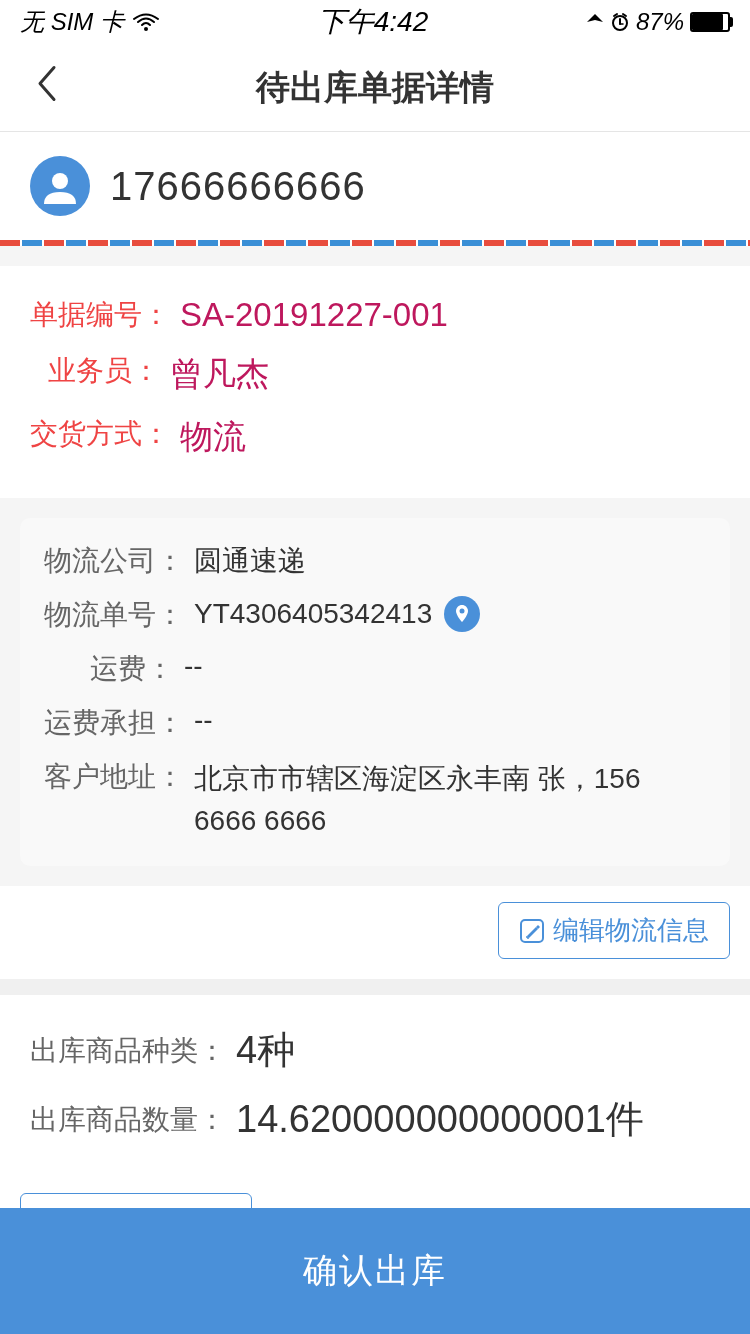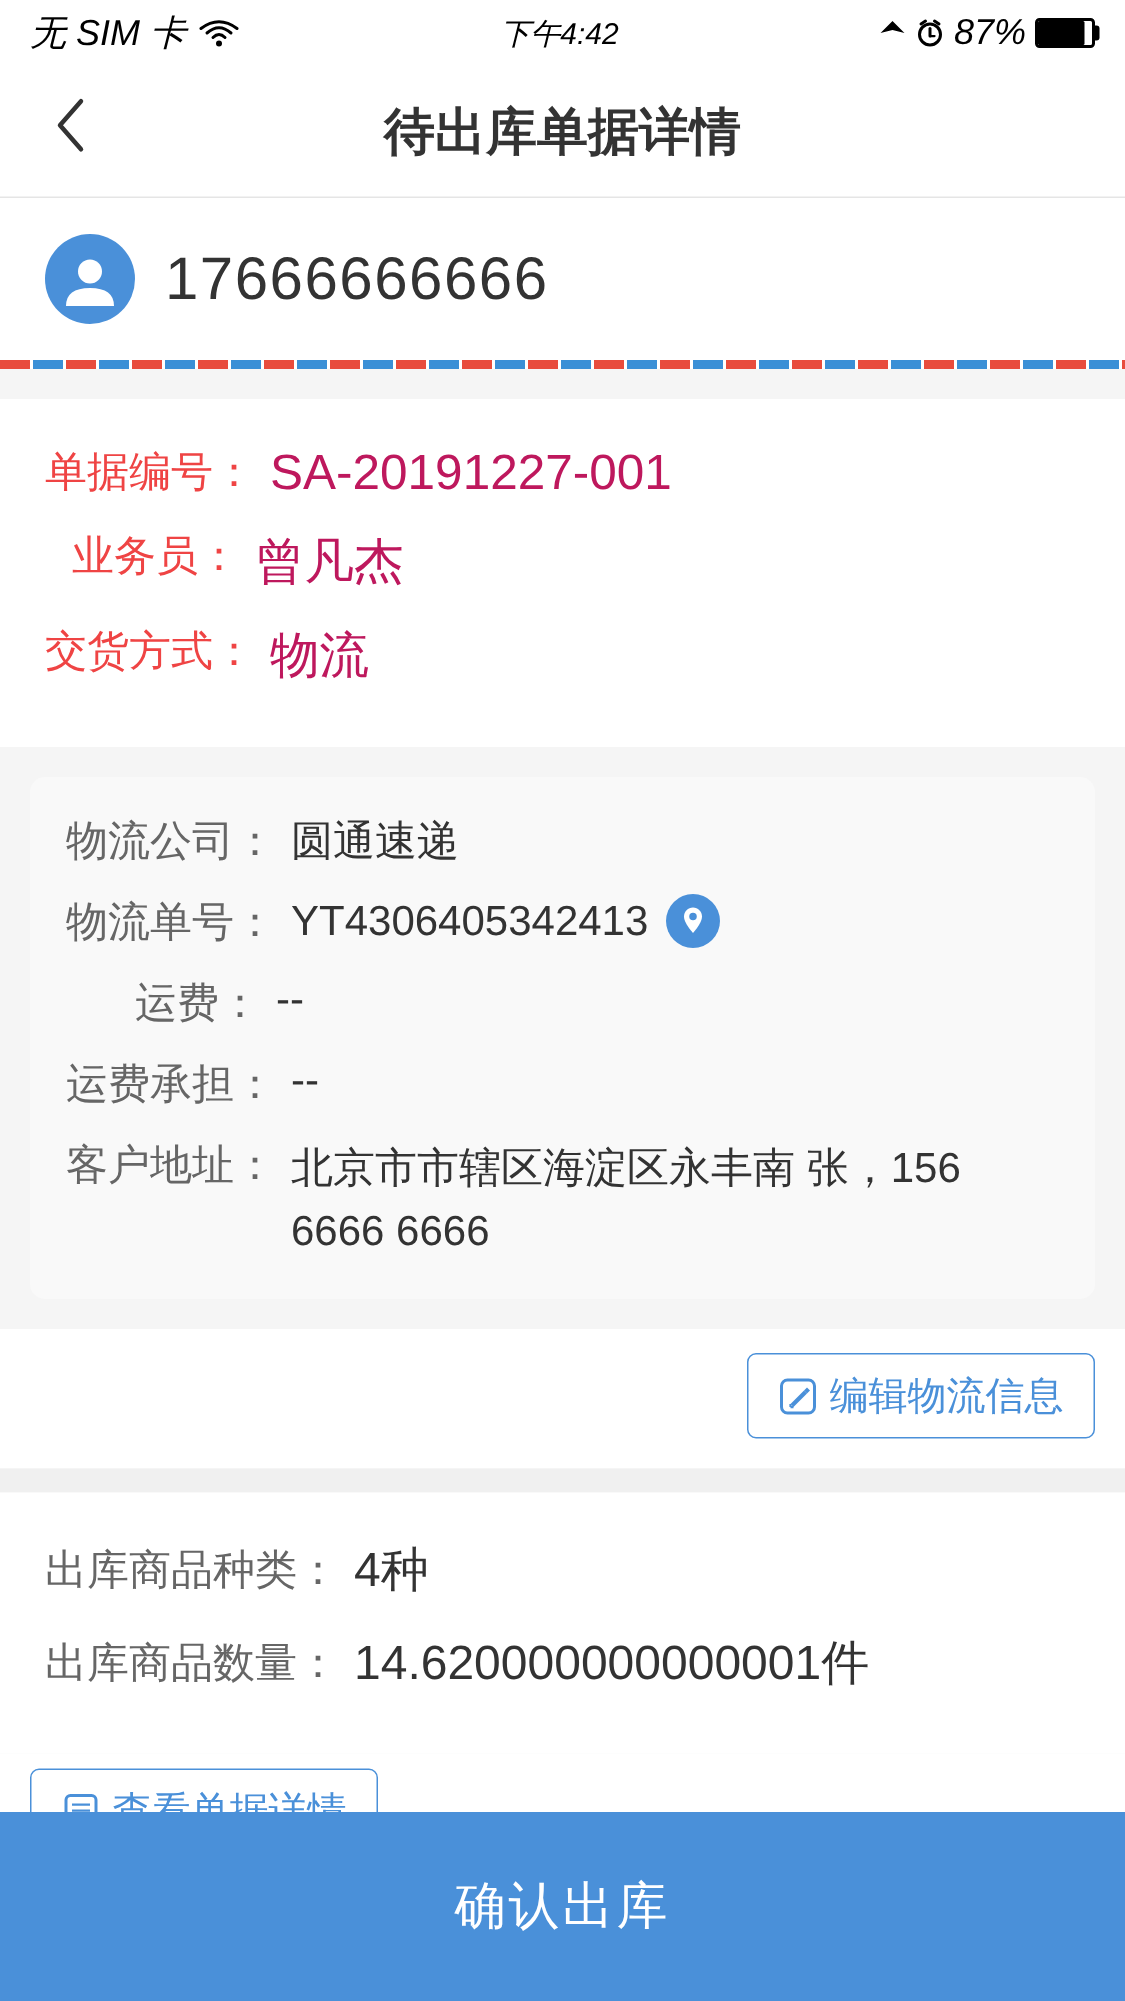--- a/index.html
+++ b/index.html
@@ -27,21 +27,21 @@
       color: #000;
       font-style: italic;
     }
     .status-left {
       display: flex;
       align-items: center;
       gap: 8px;
       font-size: 24px;
     }
     .status-center {
-      font-size: 20px;
+      font-size: 28px;
       font-weight: 500;
     }
     .status-right {
       display: flex;
       align-items: center;
       gap: 6px;
       font-size: 24px;
     }
     .battery-rect {
       width: 40px;
@@ -247,21 +247,21 @@
     }
     .goods-label {
       color: #666;
       font-size: 28px;
       min-width: 160px;
       text-align: right;
       padding-right: 10px;
     }
     .goods-value {
       color: #333;
-      font-size: 32px;
+      font-size: 38px;
     }
 
     
     .view-detail-row {
       display: flex;
       justify-content: flex-start;
       padding: 10px 20px 24px 20px;
       background: #fff;
     }
     .view-detail-btn {

